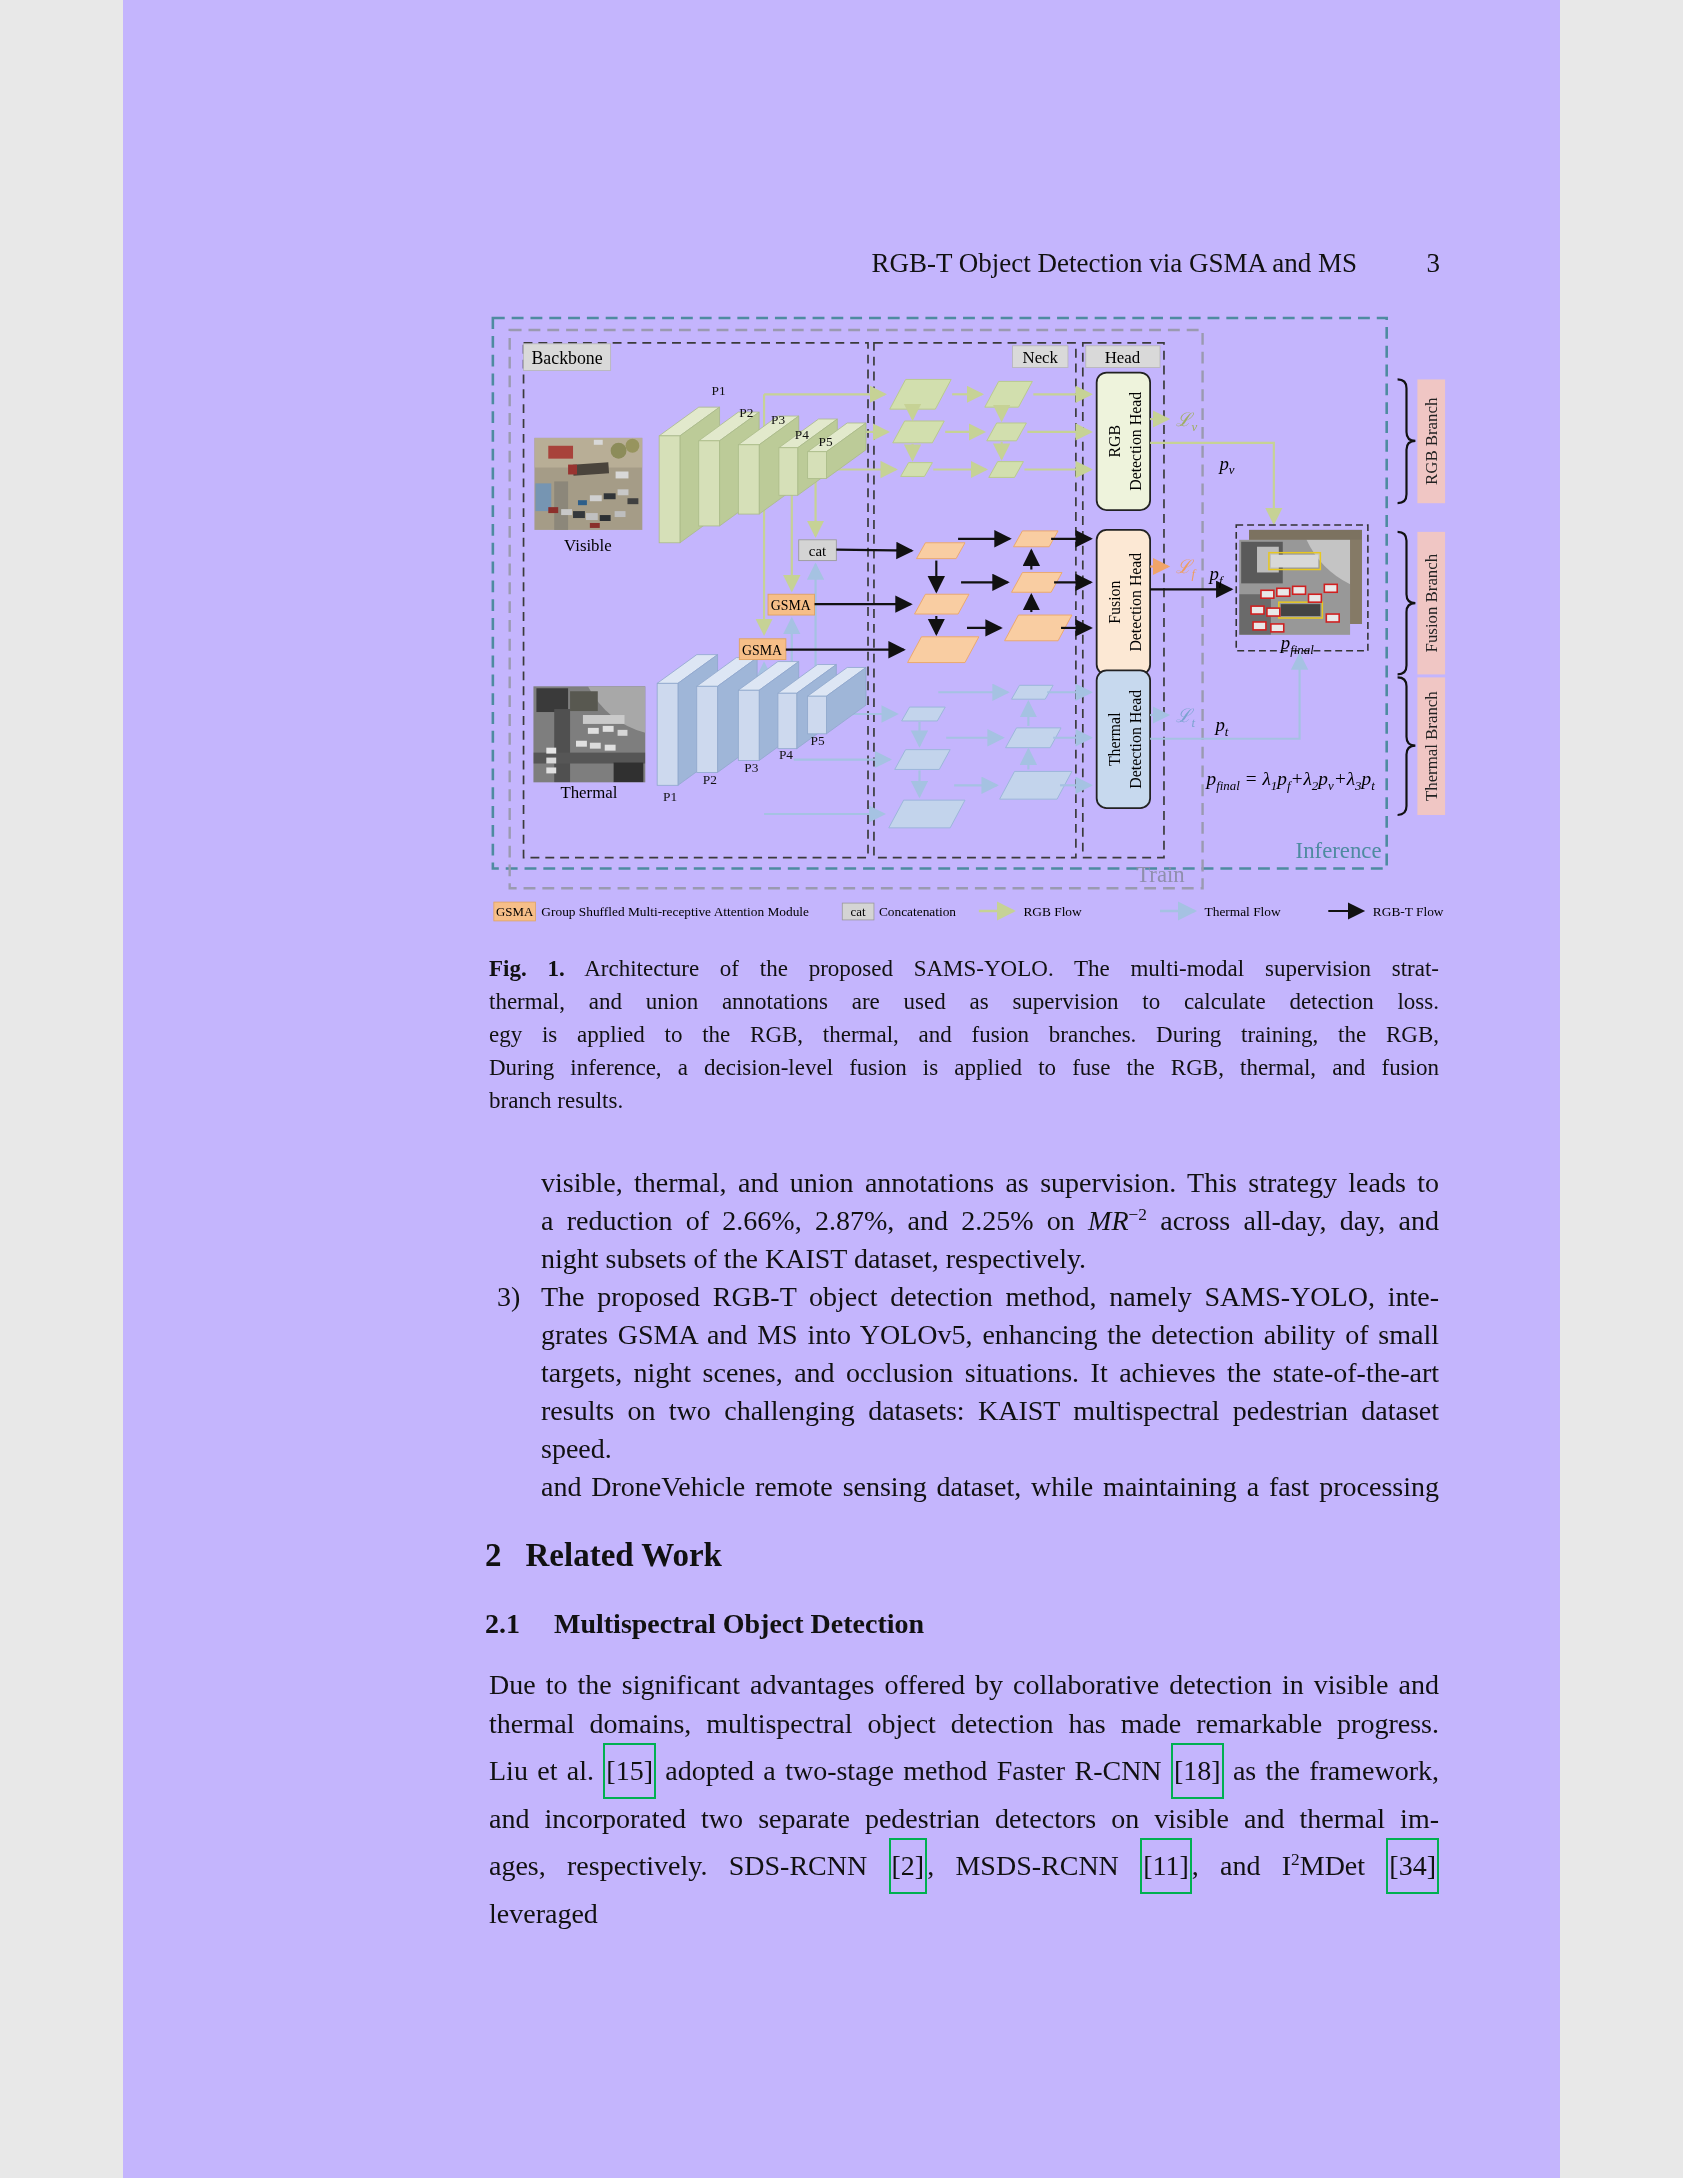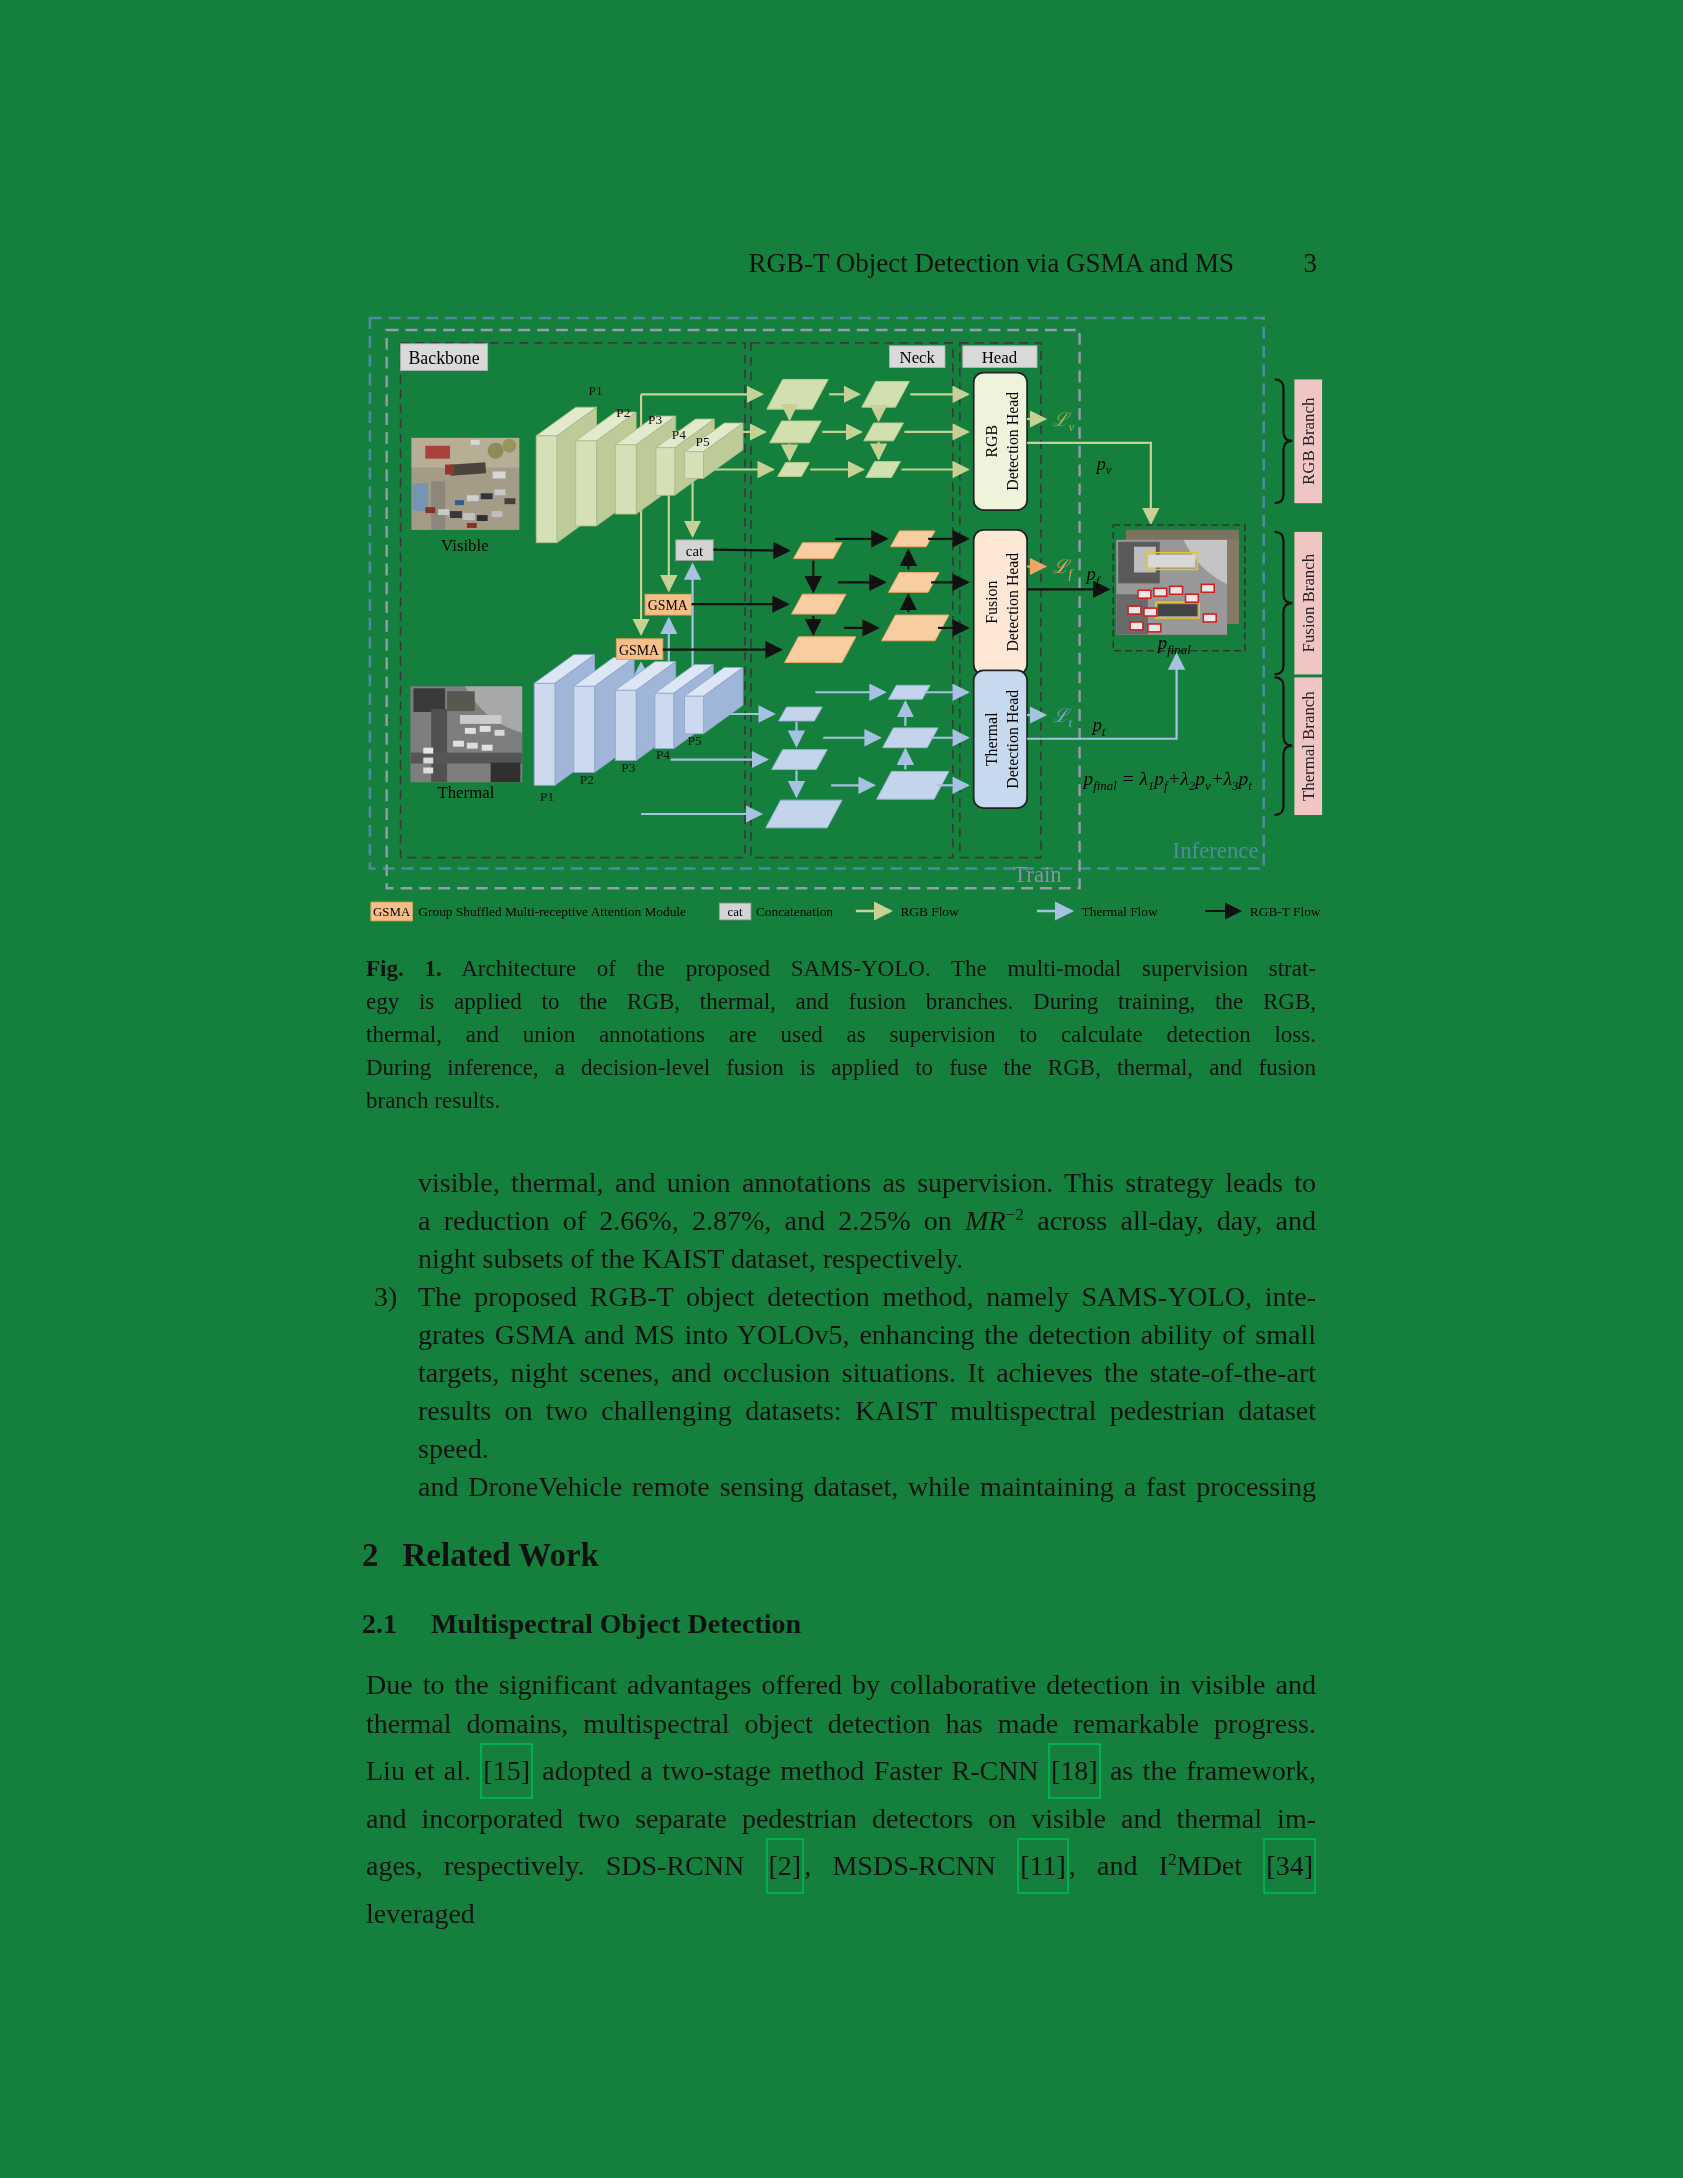--- a/index.html
+++ b/index.html
@@ -1,17 +1,17 @@
 <!DOCTYPE html>
 <html><head>
 <meta charset="utf-8">
 <style>
   html,body { margin:0; padding:0; background:#e8e8e8; }
   .page {
-    position:relative; width:1683px; height:2178px; background:#15803d;
+    position:relative; width:1437px; height:2178px; background:#c4b5fd;
     font-family:"Liberation Serif","DejaVu Serif",serif; color:#111;
     overflow:hidden; margin:0 auto;
   }
   .running-head { position:absolute; top:248px; left:0; width:1683px; height:34px; font-size:27px; }
   .running-title { position:absolute; right:449px; top:0; }
   .page-number  { position:absolute; right:366px; top:0; }
 
   .fig-svg { position:absolute; left:356px; top:309px; width:975px; height:619px; }
   svg text { font-family:"Liberation Serif","DejaVu Serif",serif; }
   .fsub { font-size:13px; }
@@ -386,22 +386,22 @@
       <text x="910" y="925" font-size="13.5">RGB Flow</text>
       <path d="M1048,920 L1083,920" stroke="#a5c2e2" stroke-width="2.4" marker-end="url(#m-blue)"></path>
       <text x="1093" y="925" font-size="13.5">Thermal Flow</text>
       <path d="M1218,920 L1253,920" stroke="#111" stroke-width="2.2" marker-end="url(#m-black)"></path>
       <text x="1263" y="925" font-size="13.5">RGB-T Flow</text>
     </g>
   </svg>
 
   <div class="caption">
       <div class="jline"><b>Fig. 1.</b> Architecture of the proposed SAMS-YOLO. The multi-modal supervision strat-</div>
+      <div class="jline">thermal, and union annotations are used as supervision to calculate detection loss.</div>
       <div class="jline">egy is applied to the RGB, thermal, and fusion branches. During training, the RGB,</div>
-      <div class="jline">thermal, and union annotations are used as supervision to calculate detection loss.</div>
       <div class="jline">During inference, a decision-level fusion is applied to fuse the RGB, thermal, and fusion</div>
       <div class="jline last">branch results.</div>
     </div>
 
   <div class="bodytext">
     <div class="list-indent">
         <div class="jline">visible, thermal, and union annotations as supervision. This strategy leads to</div>
         <div class="jline">a reduction of 2.66%, 2.87%, and 2.25% on <span><em>MR</em><sup>−2</sup></span> across all-day, day, and</div>
         <div class="jline last">night subsets of the KAIST dataset, respectively.</div>
       </div>

